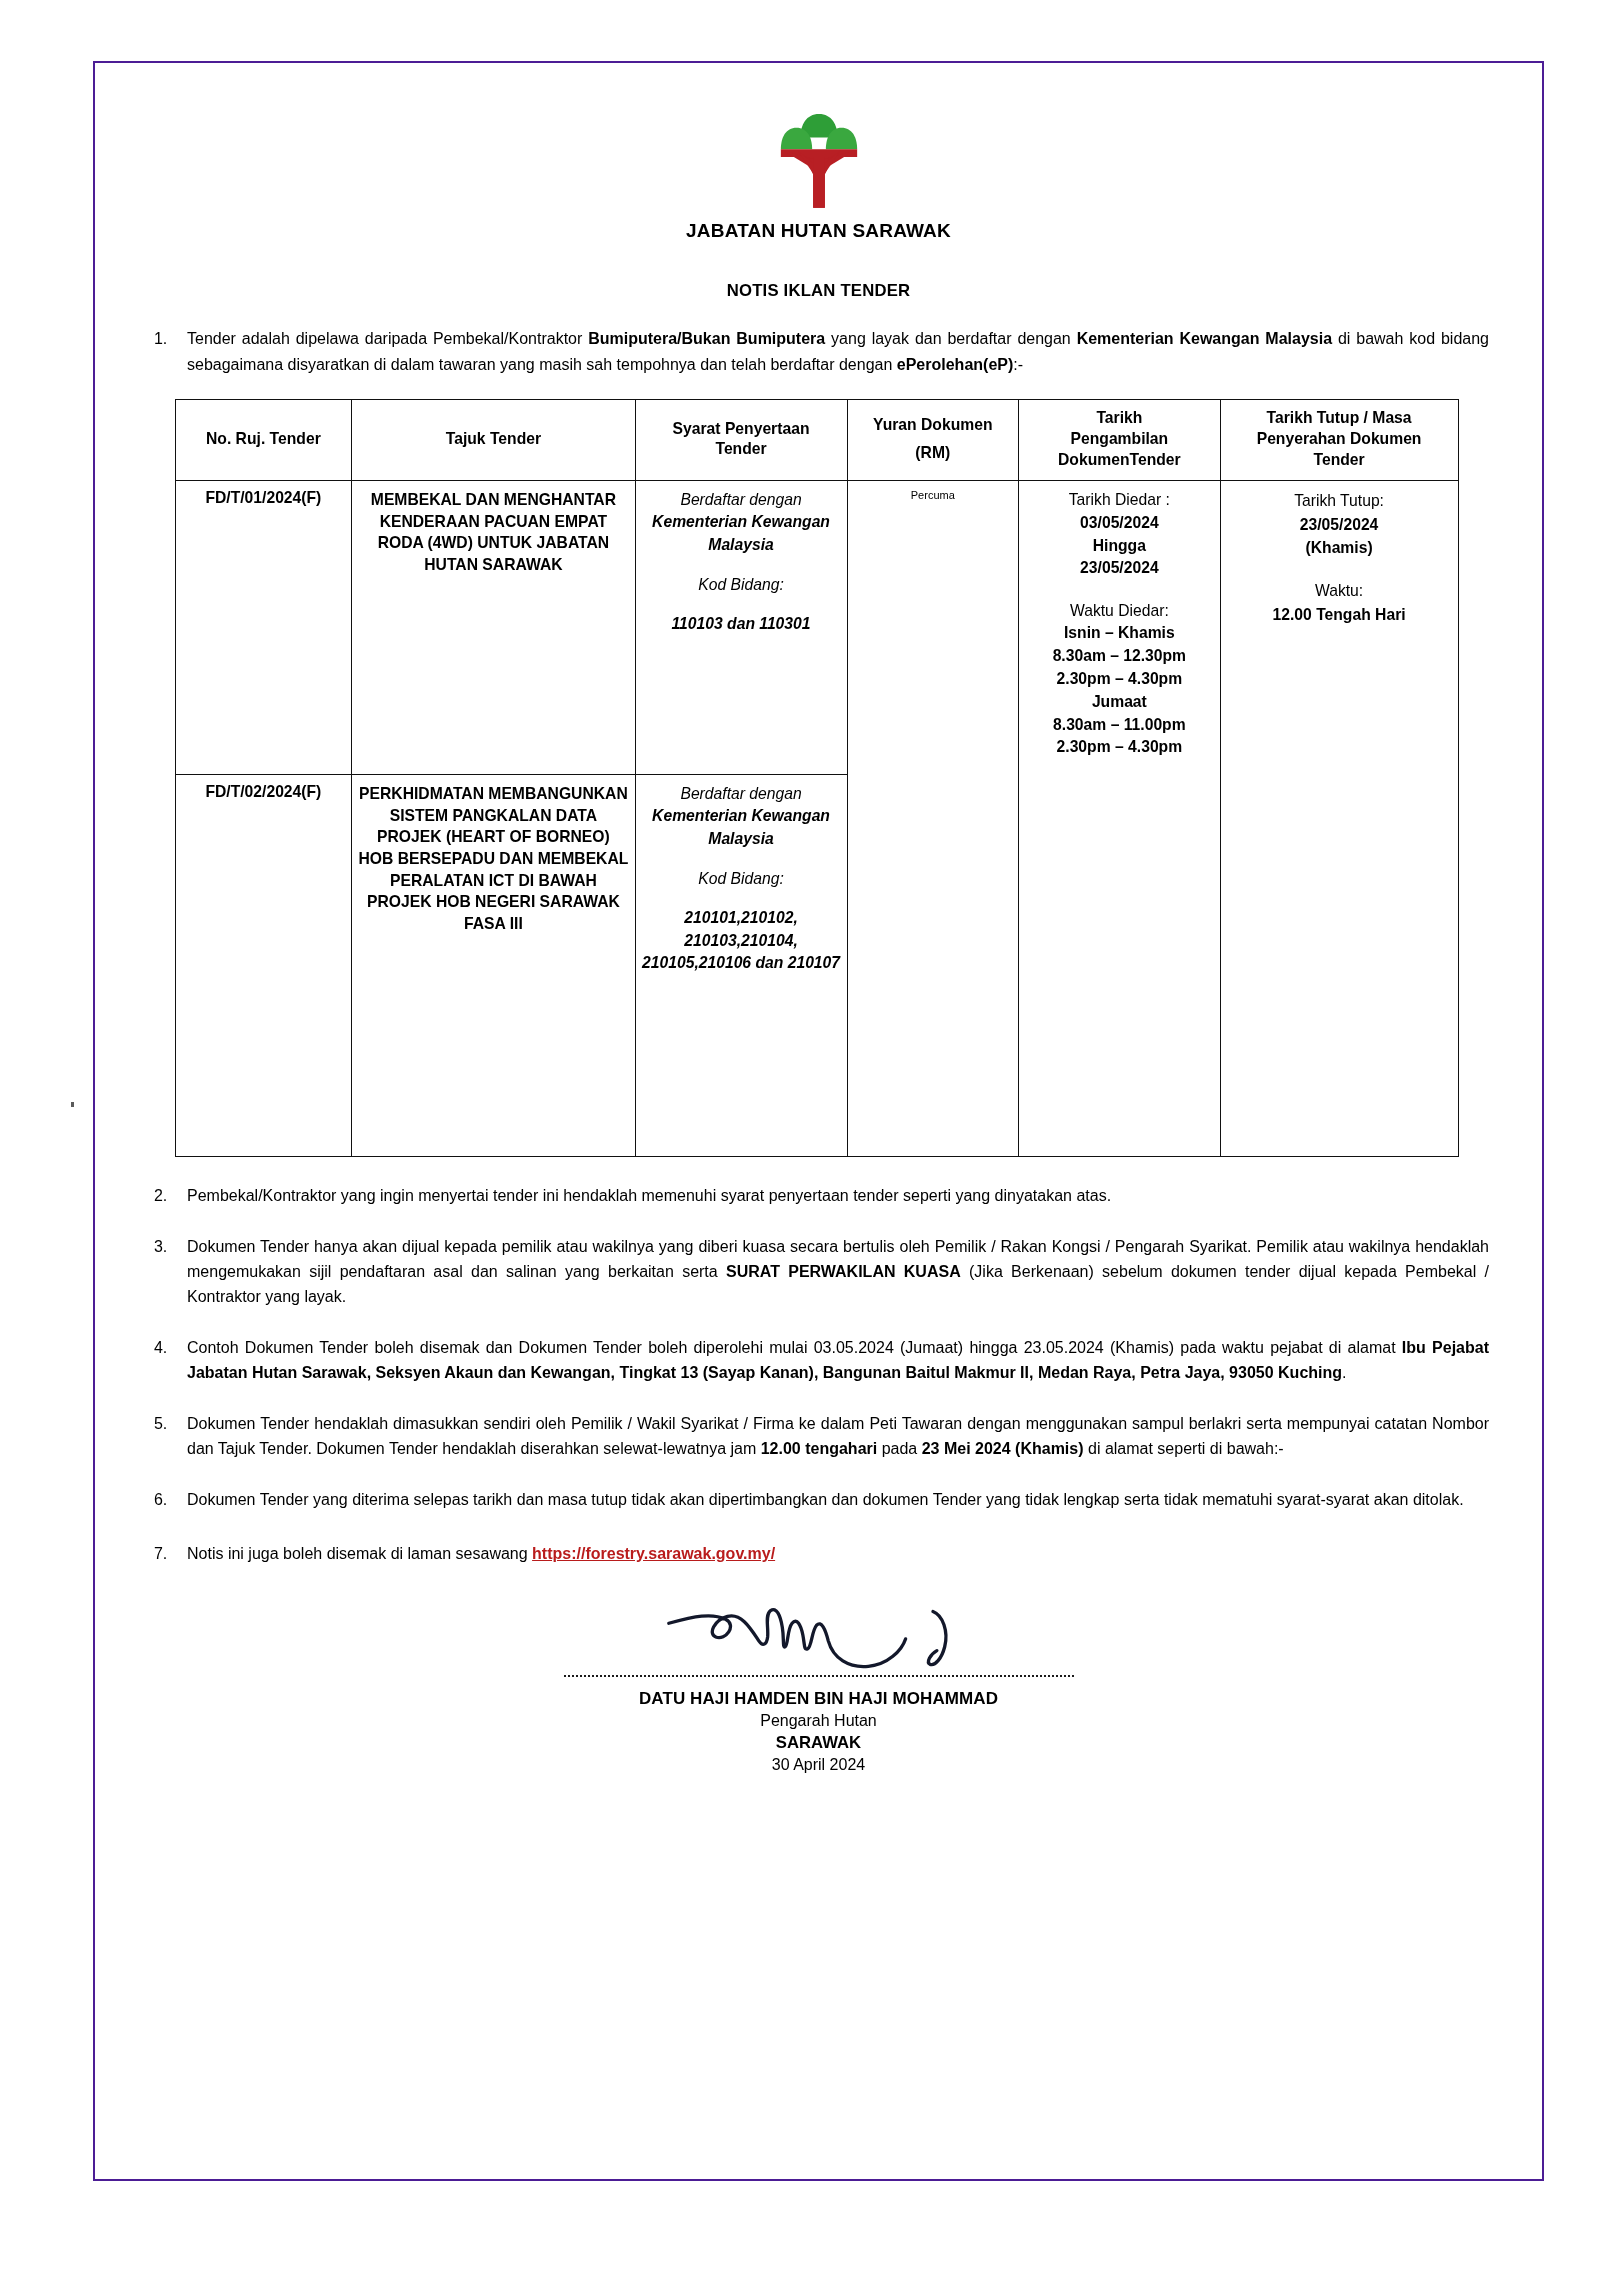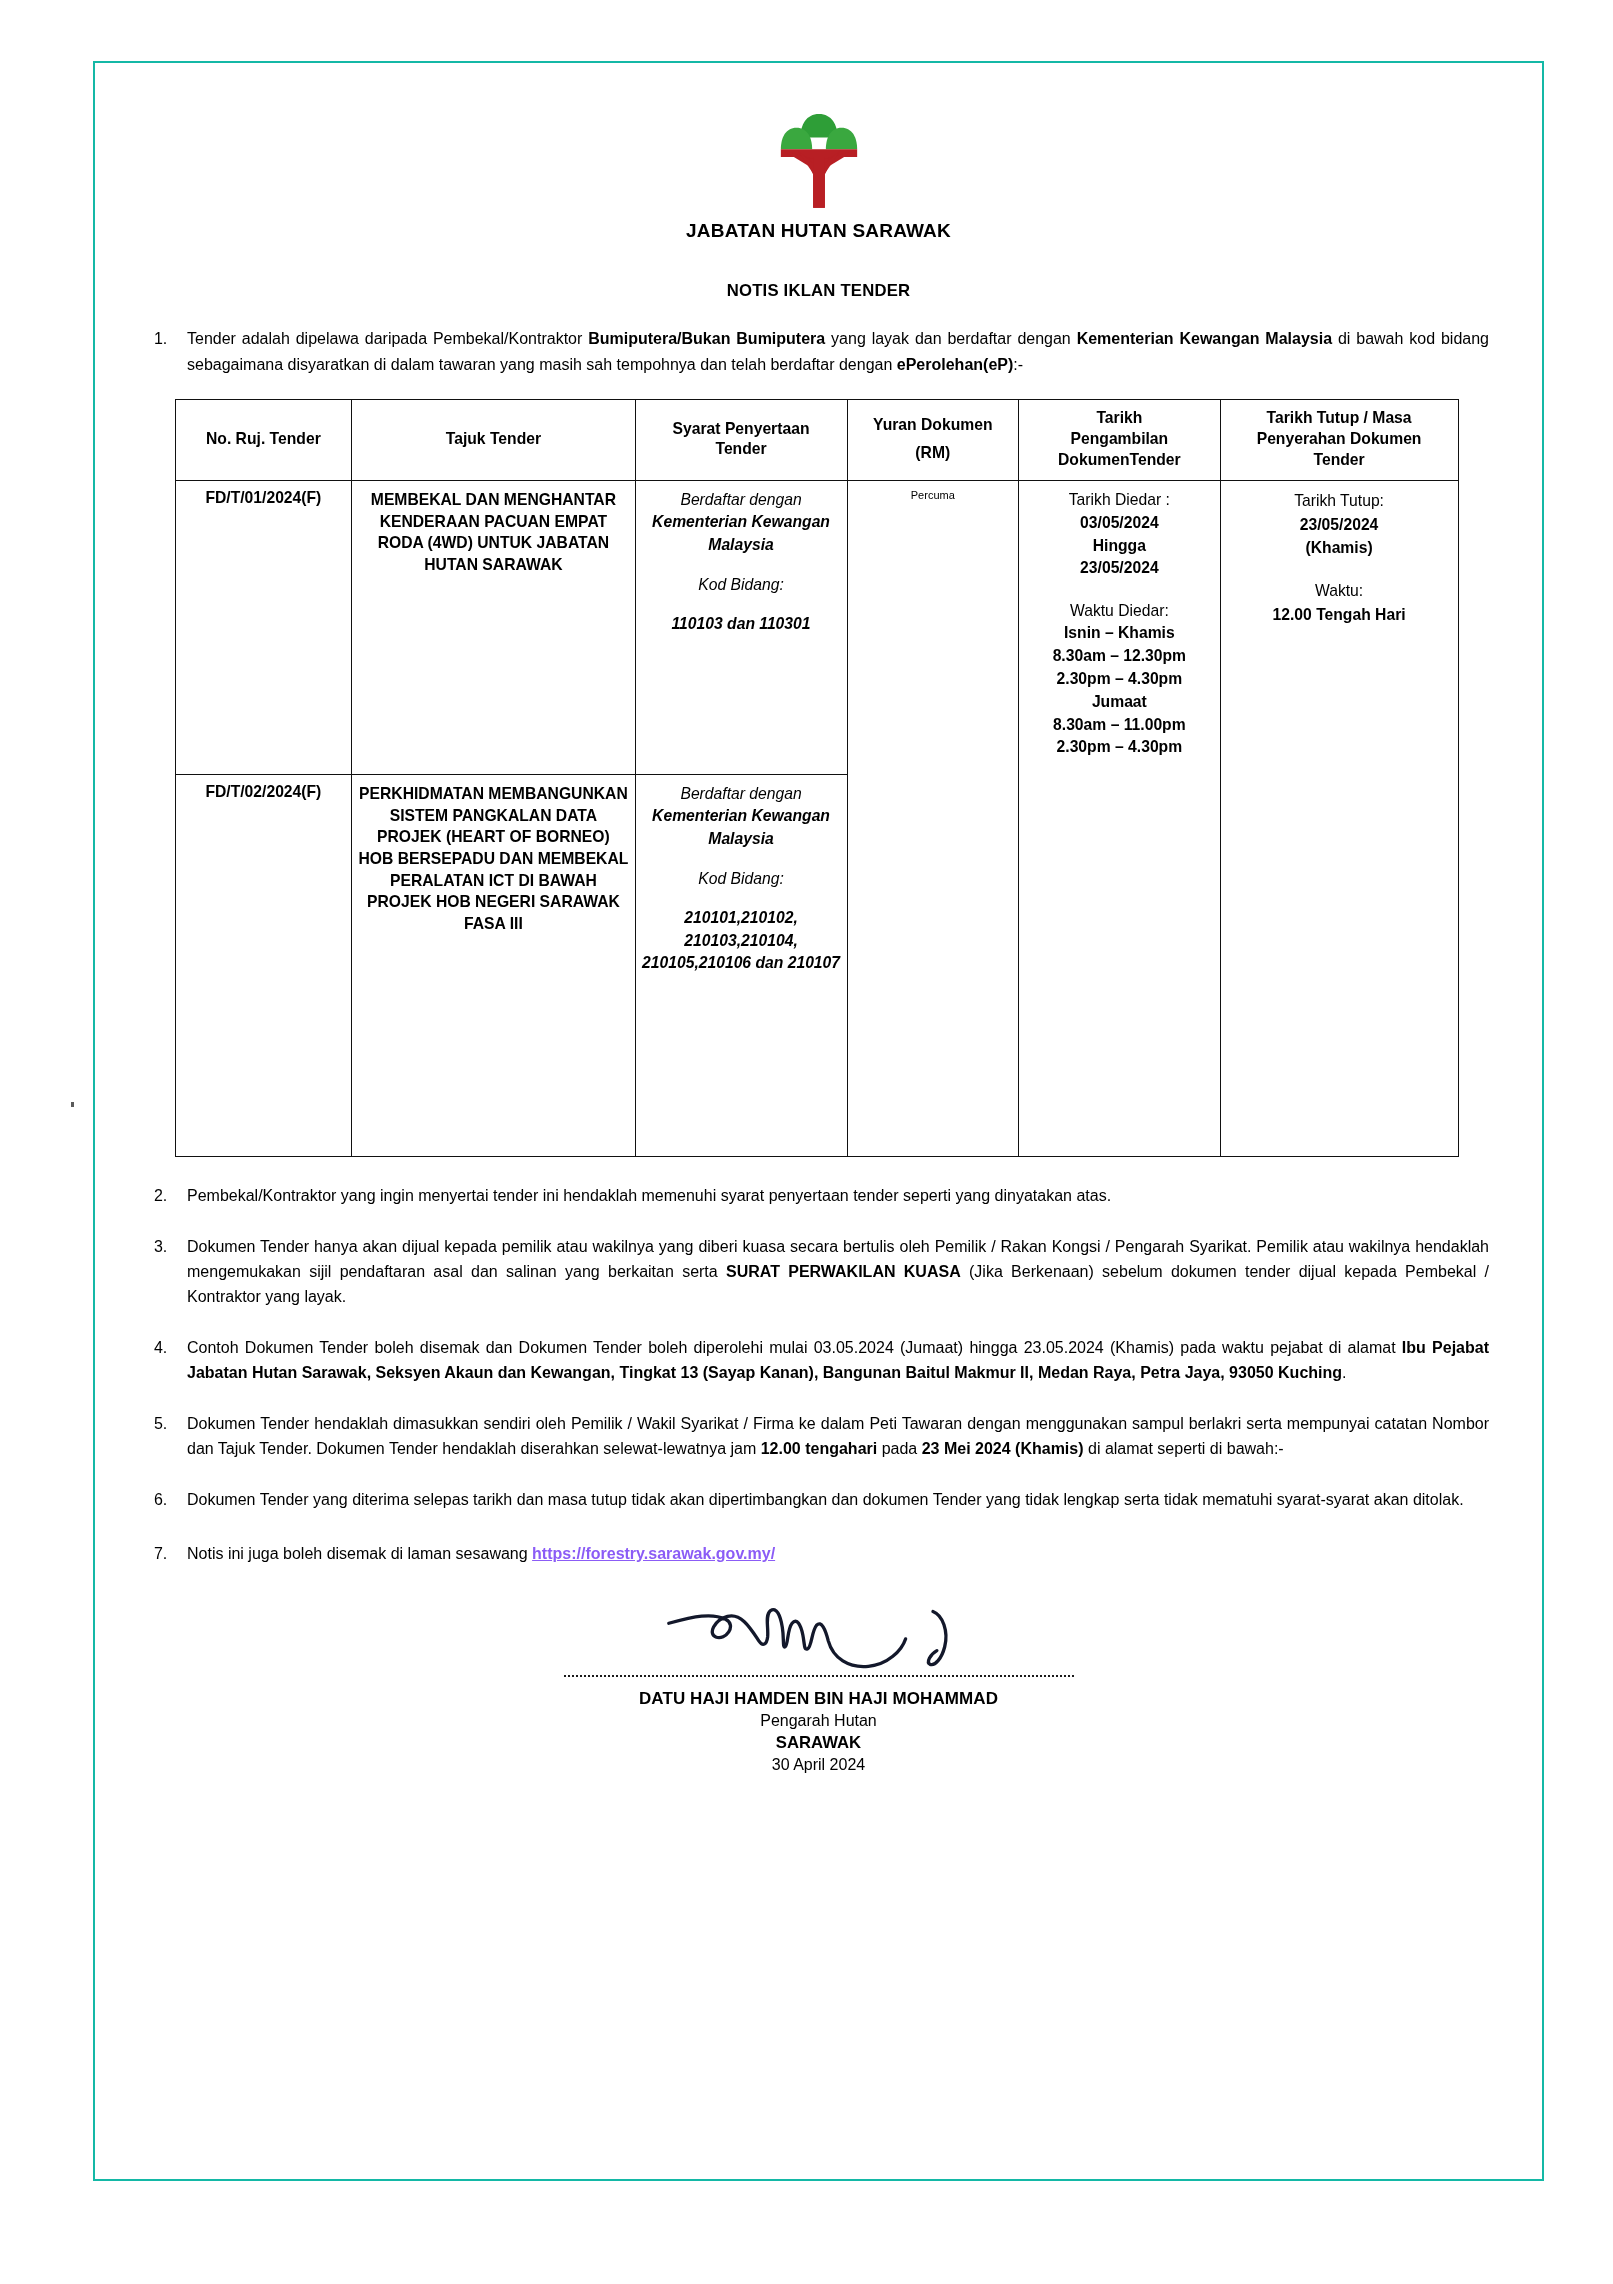--- a/index.html
+++ b/index.html
@@ -9,21 +9,21 @@
     font-family:"Liberation Sans","DejaVu Sans",sans-serif;
     color:#000;
     -webkit-font-smoothing:antialiased;
     position:relative;
     overflow:hidden;
   }
   .page-frame{
     position:absolute;
     left:93px; top:61px;
     width:1451px; height:2120px;
-    border:2px solid #14b8a6;
+    border:2px solid #4c1d95;
     box-sizing:border-box;
     background:#fff;
   }
   .page-inner{
     position:relative;
     width:100%;
     height:100%;
     box-sizing:border-box;
     padding:35px 53px 0 53px;
   }
@@ -63,21 +63,21 @@
   }
   .clause .body{
     flex:1 1 auto;
     text-align:justify;
     text-justify:inter-word;
   }
   .clause.nojustify .body{ text-align:left; }
   .lnk{
     font-weight:bold;
     text-decoration:underline;
-    color:#8b5cf6;
+    color:#b91c1c;
   }
 
   
   table.tender{
     border-collapse:collapse;
     width:1284px;
     margin:21.6px 0 0 26.5px;
     table-layout:fixed;
     font-size:15px;
   }

